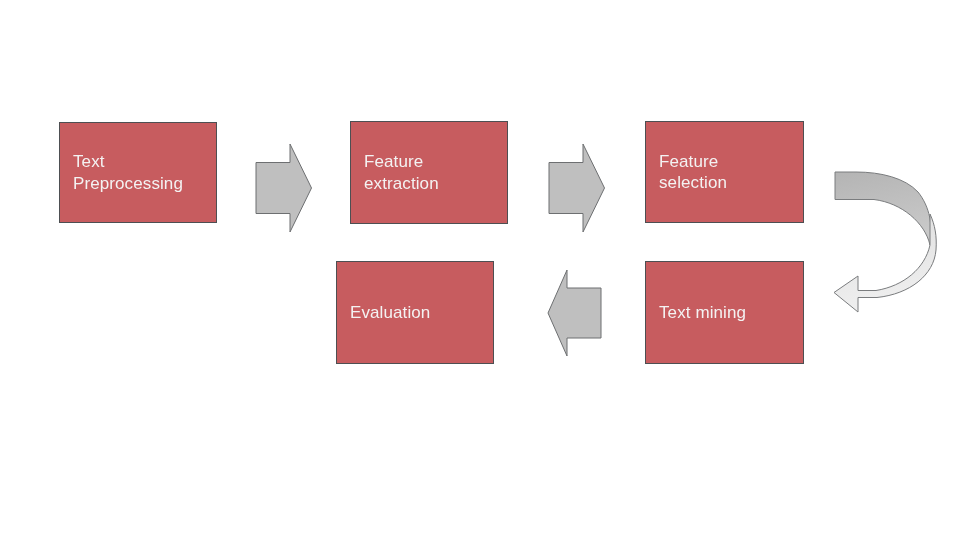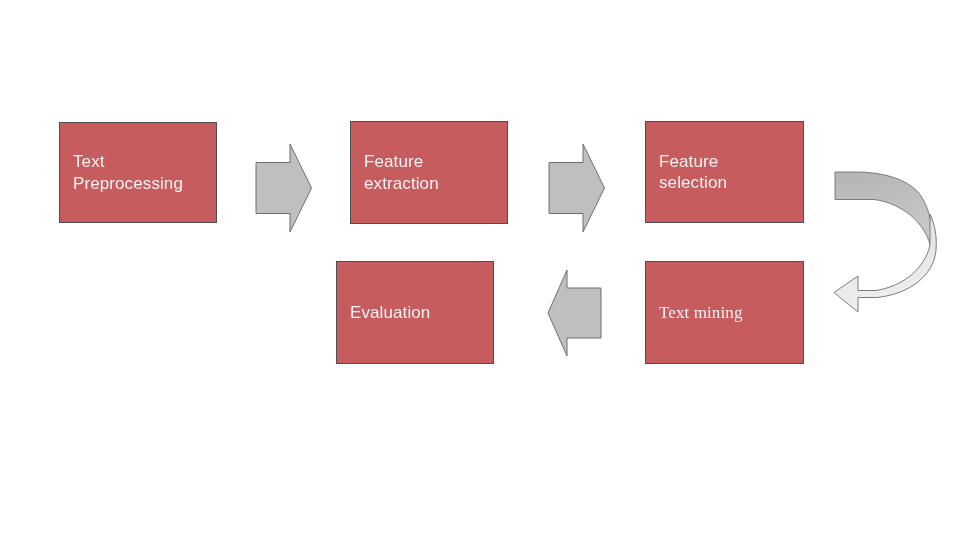--- a/index.html
+++ b/index.html
@@ -95,17 +95,17 @@
   </svg>
 
   <div class="node-box" style="left:336px; top:261px; width:158px; height:103px;">
     <span>Evaluation</span>
   </div>
 
   <svg class="arrow-svg" style="left:547px; top:269px; width:56px; height:88px;" viewBox="0 0 56 88">
     <polygon class="arrow-body" points="54,19 20,19 20,1 1,44 20,87 20,69 54,69"></polygon>
   </svg>
 
-  <div class="node-box" style="left:645px; top:261px; width:159px; height:103px;font-family:Liberation Serif, serif;">
+  <div class="node-box" style="left:645px; top:261px; width:159px; height:103px;">
     <span>Text mining</span>
   </div>
 
 </div>
 
 </body></html>

